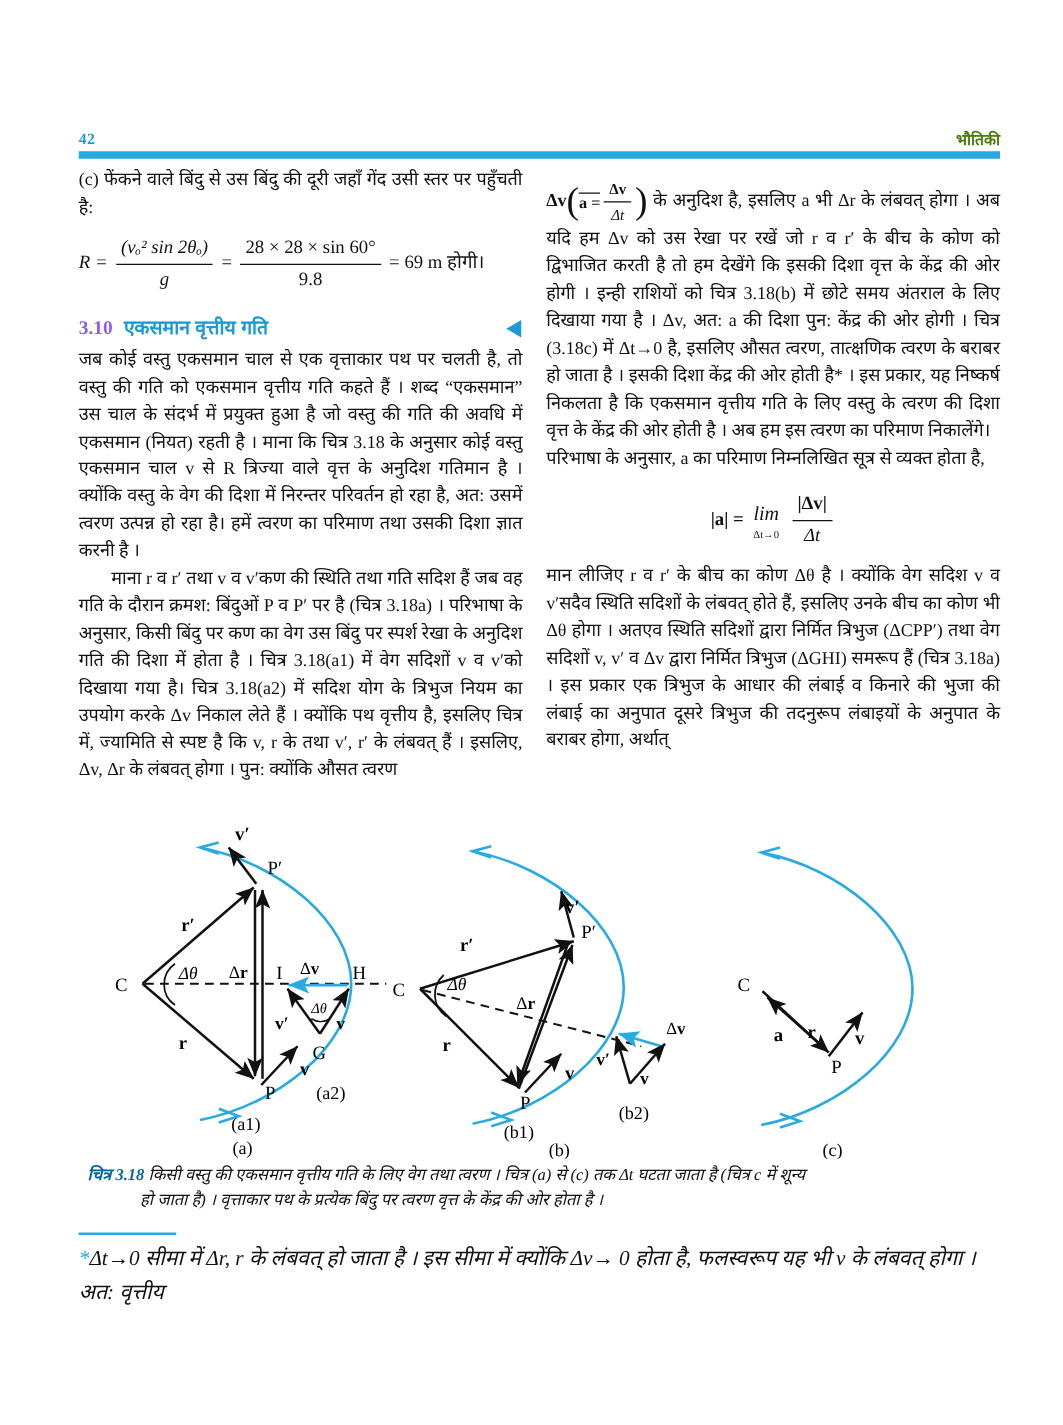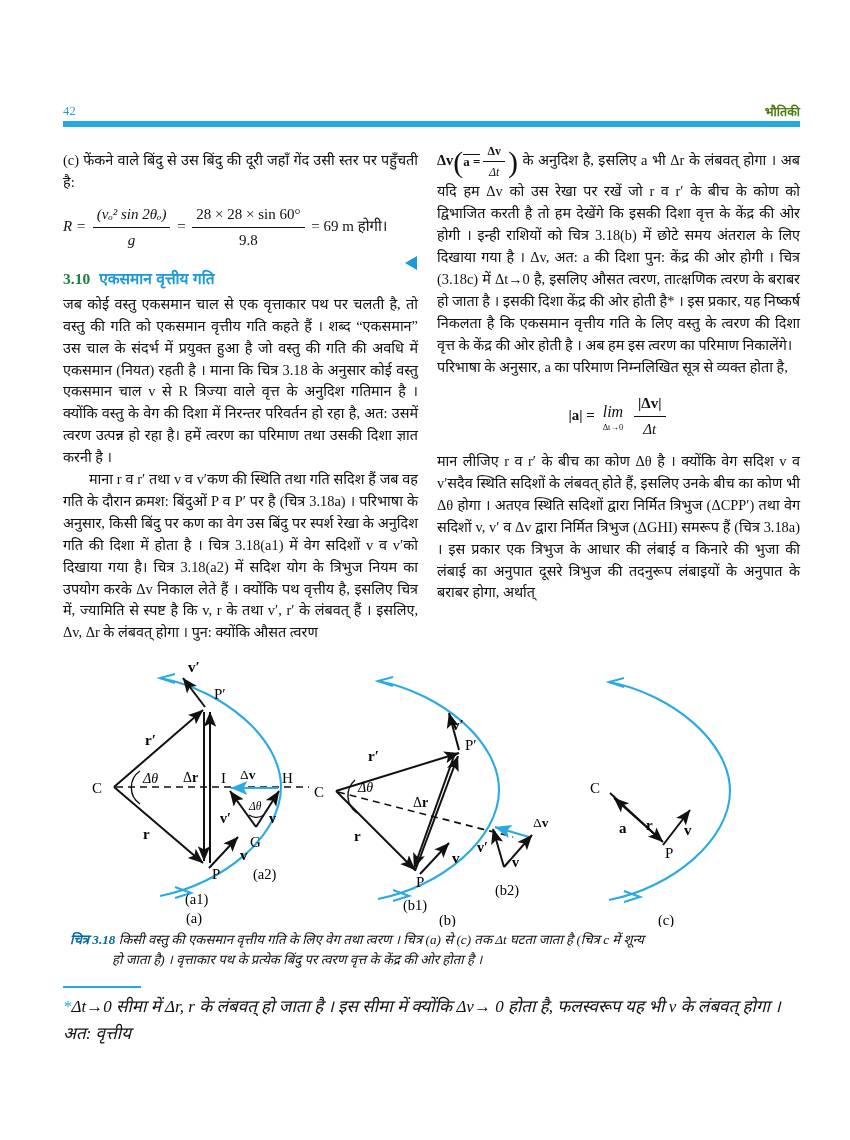--- a/index.html
+++ b/index.html
@@ -16,41 +16,41 @@
     left:0;top:0;width:850px;height:1140px;
     box-sizing:border-box;
   }
   
   .header{
     position:absolute;left:63px;top:104px;width:737px;height:26px;
   }
   .page-num{
     position:absolute;left:0;top:0;
     font-family:"Liberation Serif", serif;
-    font-size:12.5px;font-weight:400;color:#1b9ad6;
+    font-size:12.5px;font-weight:700;color:#1b9ad6;
     letter-spacing:.3px;
   }
   .book-title{
     position:absolute;right:0;top:-1px;
     font-family:"Liberation Sans", sans-serif;
     font-size:12.5px;font-weight:700;color:#4d7c0f;
   }
   .header-rule{
     position:absolute;left:0;top:17px;width:737px;height:6px;
     background:#26a9e0;
   }
   
   .col{
     position:absolute;
     font-size:14.4px;
     line-height:1.52;
     text-align:justify;
     text-justify:inter-word;
   }
-  .col-left{left:63px;top:150px;width:355px;}
+  .col-left{left:63px;top:134px;width:355px;}
   .col-right{left:437px;top:142px;width:363px;}
   p{margin:0 0 0 0;}
   .ind{text-indent:26px;}
   
   .formula{
     margin:9px 0 6px 0;
     font-family:"Liberation Serif", serif;
     font-size:15px;
     text-align:left;
   }
@@ -66,21 +66,21 @@
   .bd{font-weight:700;}
   .ovl{border-top:1.3px solid #111;padding-top:0px;display:inline-block;line-height:1;}
   
   .sec-head{
     margin:16px 0 3px 0;
     font-family:"Liberation Sans", sans-serif;
     font-size:15.5px;font-weight:700;
     color:#1b9ad6;
     text-align:left;
   }
-  .sec-head .num{color:#15803d;font-family:"Liberation Serif",serif;margin-right:9px;margin-top:40px;}
+  .sec-head .num{color:#8b5cf6;font-family:"Liberation Serif",serif;margin-right:9px;margin-top:40px;}
   
   .tri-marker{
     position:absolute;left:405px;top:256px;
     width:0;height:0;
     border-top:7px solid transparent;
     border-bottom:7px solid transparent;
     border-right:12px solid #1b9ad6;
   }
   
   .limit-box{

